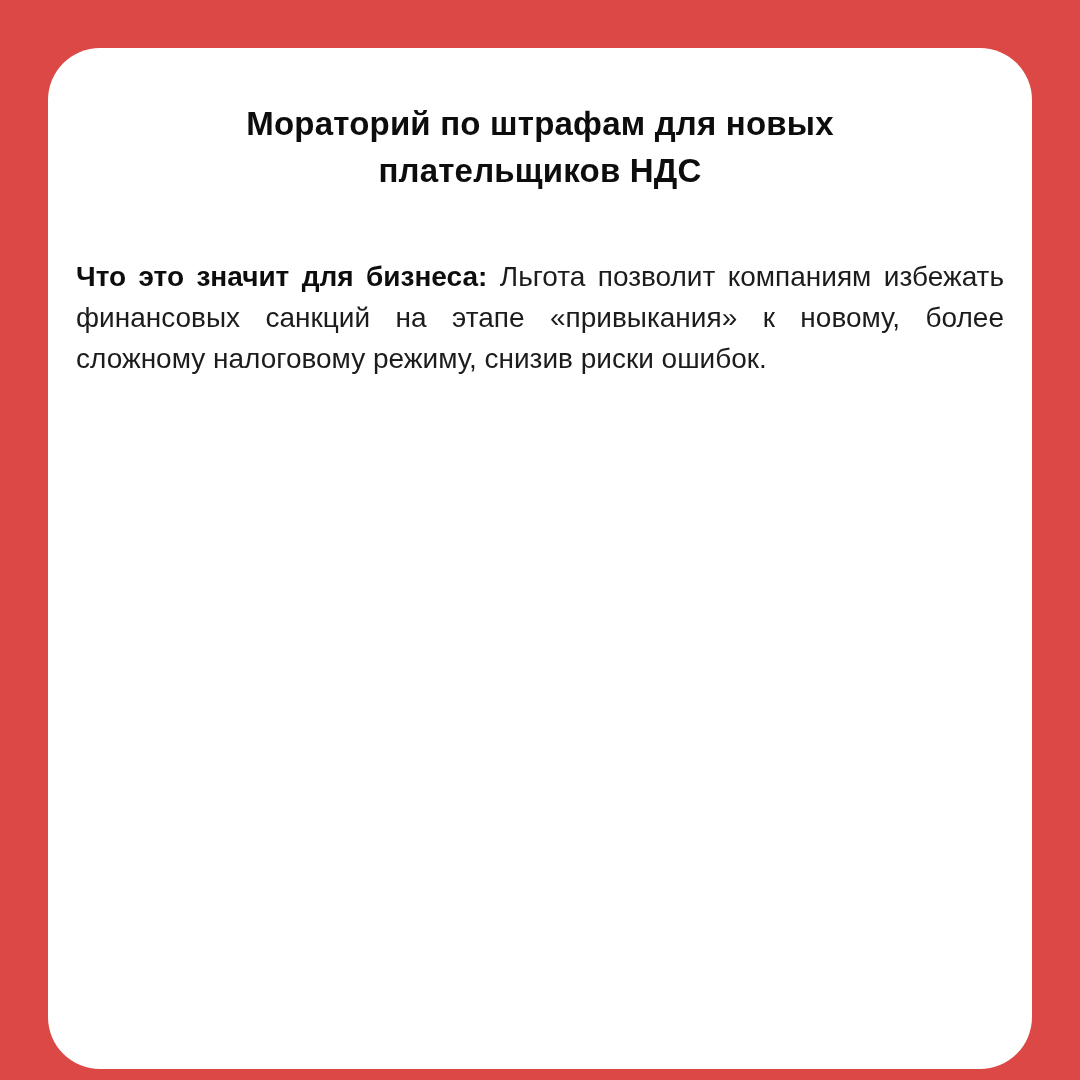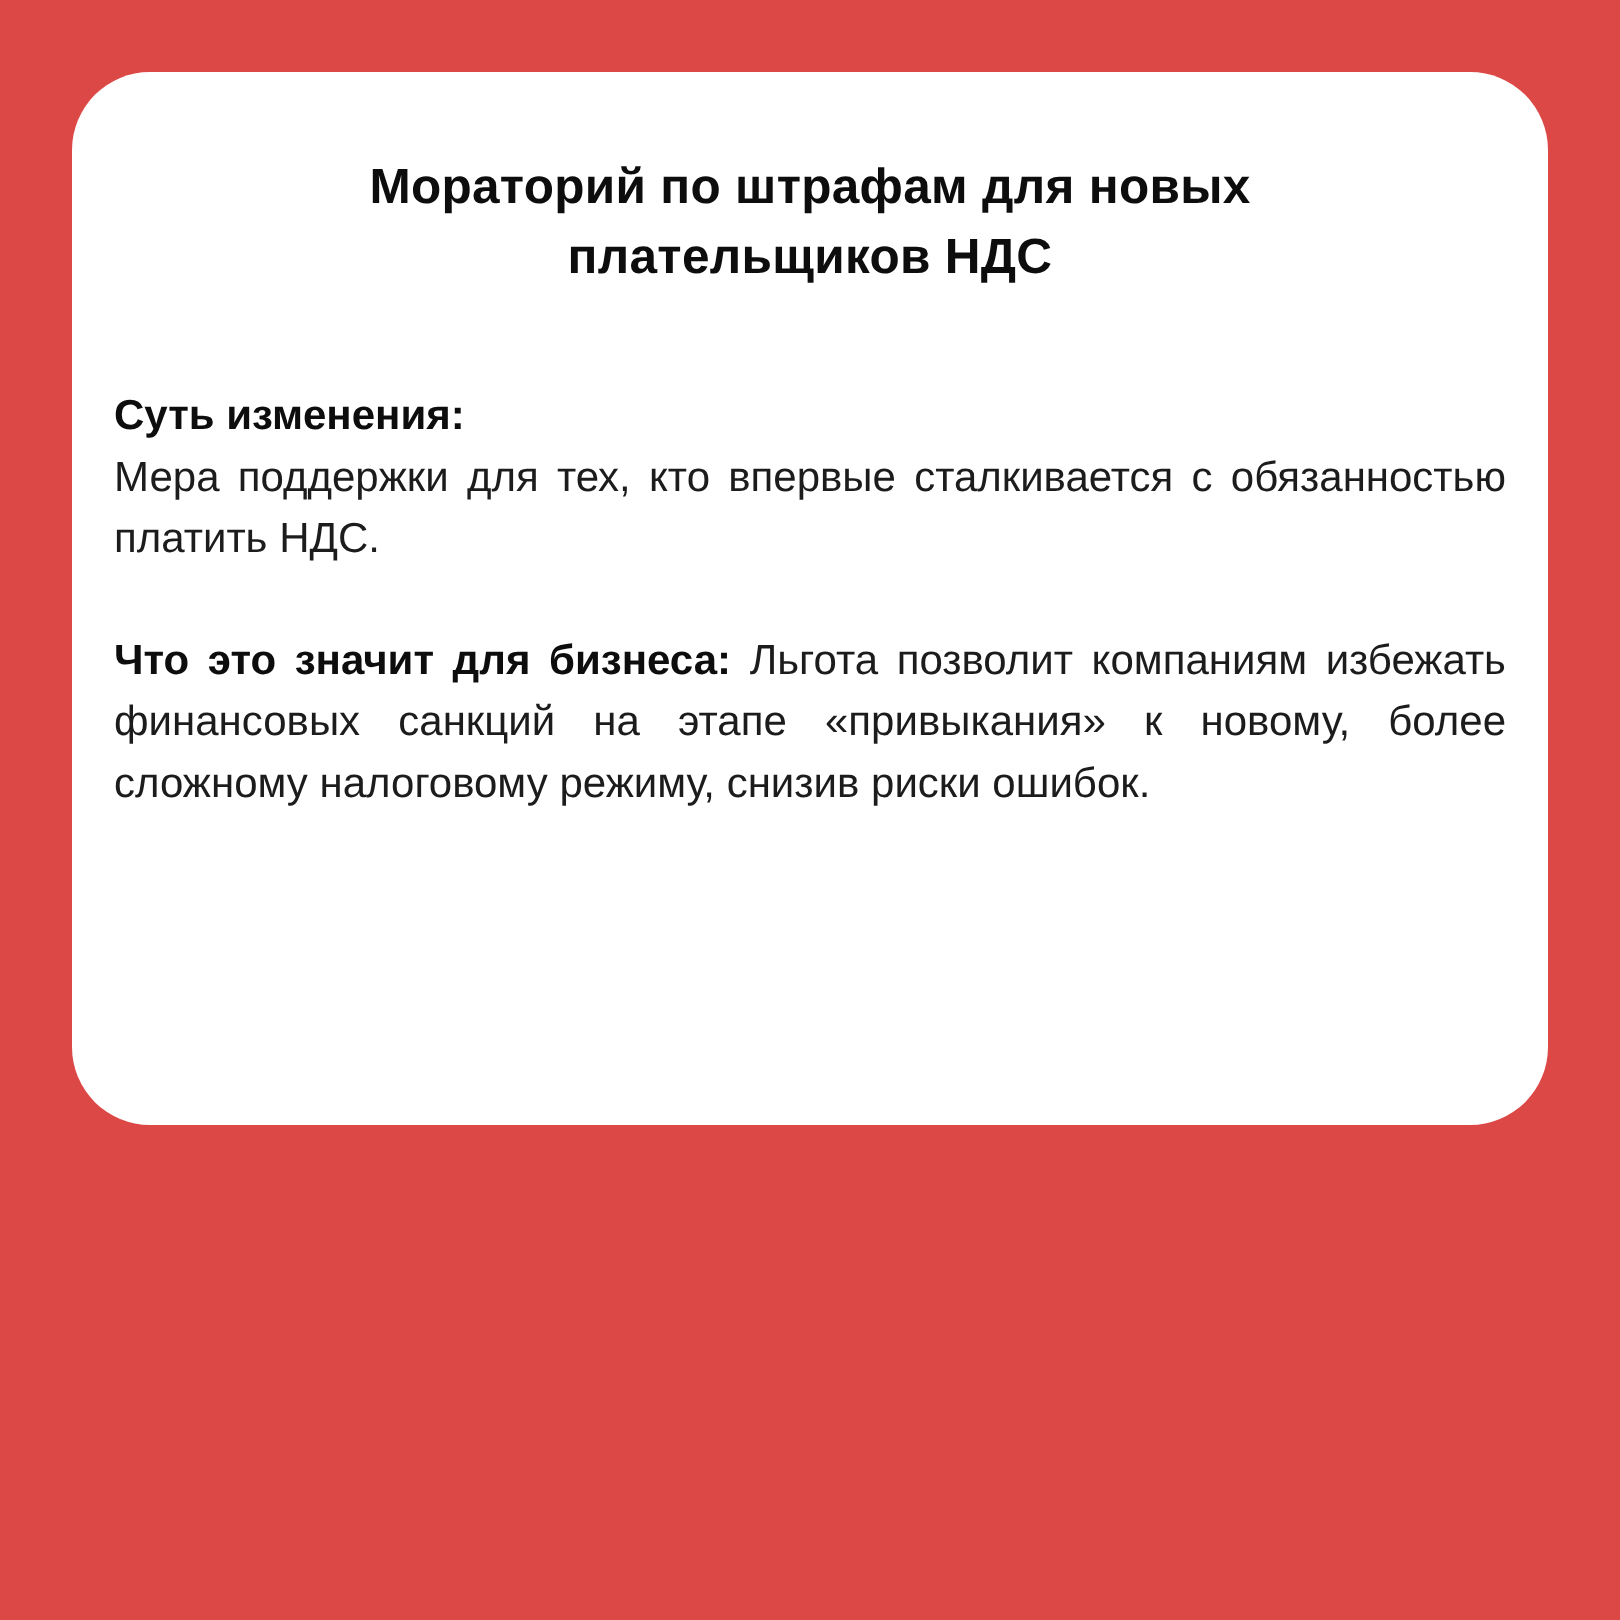--- a/index.html
+++ b/index.html
@@ -17,21 +17,21 @@
   .page {
     position: absolute;
     inset: 0;
     background: #DC4846;
   }
   .card {
     position: absolute;
     left: 48px;
     top: 48px;
     width: 984px;
-    height: 702px;
+    height: 1021px;
     background: #FFFFFF;
     border-radius: 52px;
     box-sizing: border-box;
     padding: 34px 28px 16px 28px;
     color: #141414;
   }
   .title {
     margin: 0 auto;
     padding-top: 18px;
     max-width: 720px;
@@ -66,24 +66,20 @@
 </style>
 </head>
 <body>
 
 <div class="page">
   <div class="card">
     <h1 class="title">Мораторий по штрафам для новых плательщиков НДС</h1>
 
     <div class="sections">
 
-      <p class="section">
-        <span class="section-label block">Суть изменения:</span>
-        <span>Мера поддержки для тех, кто впервые сталкивается с обязанностью платить НДС.</span>
-      </p>
 
 
 
       <p class="section">
         <span class="section-label">Что это значит для бизнеса:</span>
         <span>Льгота позволит компаниям избежать финансовых санкций на этапе «привыкания» к новому, более сложному налоговому режиму, снизив риски ошибок.</span>
       </p>
 
     </div>
   </div>

